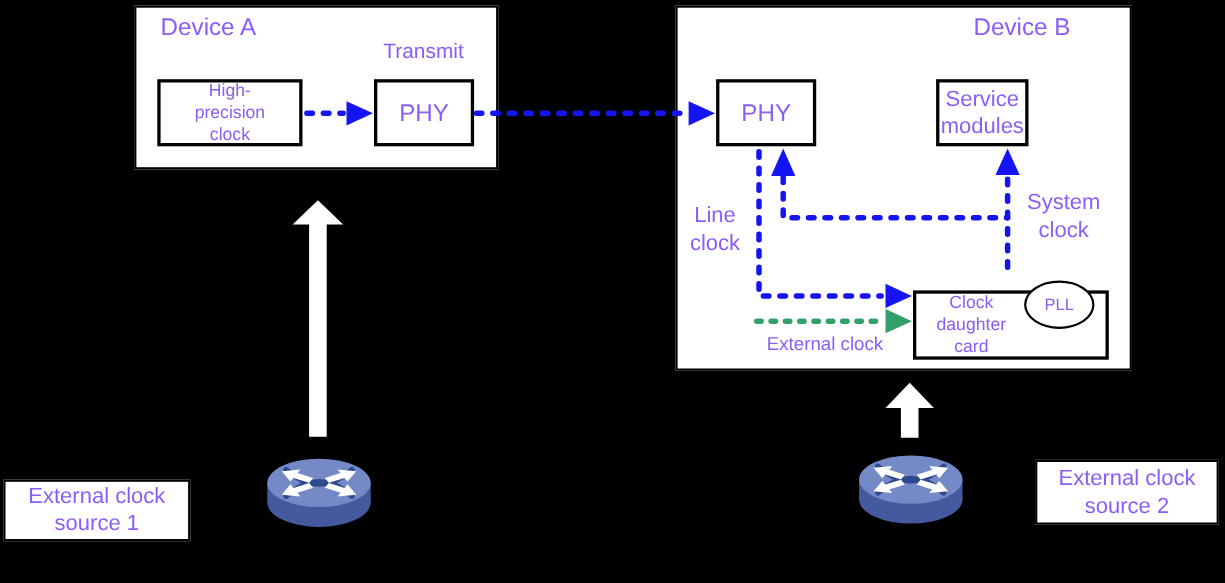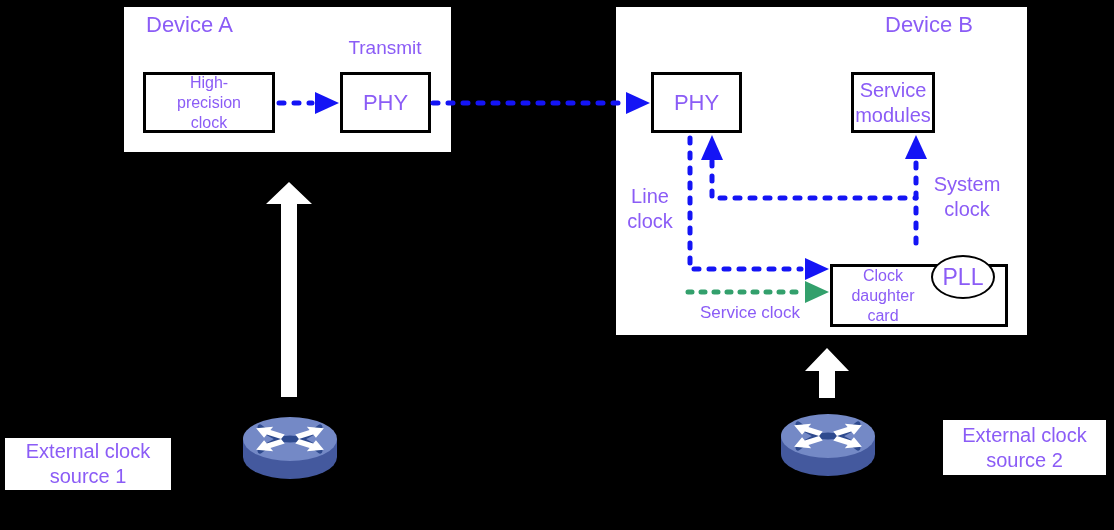--- a/index.html
+++ b/index.html
@@ -20,21 +20,21 @@
   .lbl{position:absolute;text-align:center;}
   .lbl-big{font-size:19px;line-height:22px;white-space:nowrap;}
   .lbl-clock{font-size:20px;line-height:25px;}
   .lbl-ext{font-size:17px;line-height:19px;white-space:nowrap;}
   .inner-sm{font-size:16px;line-height:20px;}
   .inner-md{font-size:20px;line-height:25px;}
   .inner-lg{font-size:22px;line-height:24px;}
   .pll{
     position:absolute;background:var(--box_bg,#fff);border:2px solid #000;border-radius:50%;
     box-sizing:border-box;display:flex;align-items:center;justify-content:center;
-    font-size:23px;
+    font-size:15px;
   }
   svg.overlay{position:absolute;left:0;top:0;pointer-events:none;}
   .dash-blue{stroke:var(--line_blue,#1414f5);stroke-width:5;fill:none;stroke-dasharray:5 10;stroke-linecap:round;}
   .dash-green{stroke:var(--line_green,#33a06c);stroke-width:5;fill:none;stroke-dasharray:4 9;stroke-linecap:round;}
   .head-blue{fill:var(--line_blue,#1414f5);stroke:none;}
   .head-green{fill:var(--line_green,#33a06c);stroke:none;}
   .block-arrow{fill:var(--arrow_white,#fff);stroke:none;}
   .router-side{fill:var(--router_side,#44599e);}
   .router-top{fill:var(--router_top,#7489c6);}
   .router-swoosh{stroke:var(--router_dark,#2e4a8e);stroke-width:5;fill:none;stroke-linecap:round;}
@@ -64,21 +64,21 @@
     <div style="width:90px;">Service modules</div>
   </div>
   <div class="box inner-sm" style="left:830px;top:245px;width:178px;height:63px;justify-content:flex-start;margin-top:19px;">
     <div style="width:84px;margin-left:8px;">Clock daughter card</div>
   </div>
   <div class="pll" style="left:931px;top:255px;width:64px;height:44px;">
     <span>PLL</span>
   </div>
   <div class="lbl lbl-clock" style="left:612px;top:184px;width:76px;">Line clock</div>
   <div class="lbl lbl-clock" style="left:927px;top:172px;width:80px;">System clock</div>
-  <div class="lbl lbl-ext" style="left:680px;top:303px;width:140px;">Service clock</div>
+  <div class="lbl lbl-ext" style="left:680px;top:303px;width:140px;">External clock</div>
 
   <div class="box inner-md" style="left:3px;top:423px;width:170px;height:56px;border-width:2px;margin-top:13px;">
     <div style="width:150px;">External clock source 1</div>
   </div>
   <div class="box inner-md" style="left:941px;top:418px;width:167px;height:59px;border-width:2px;">
     <div style="width:150px;">External clock source 2</div>
   </div>
 
   <svg class="overlay" width="1114" height="530" viewBox="0 0 1114 530">
 

